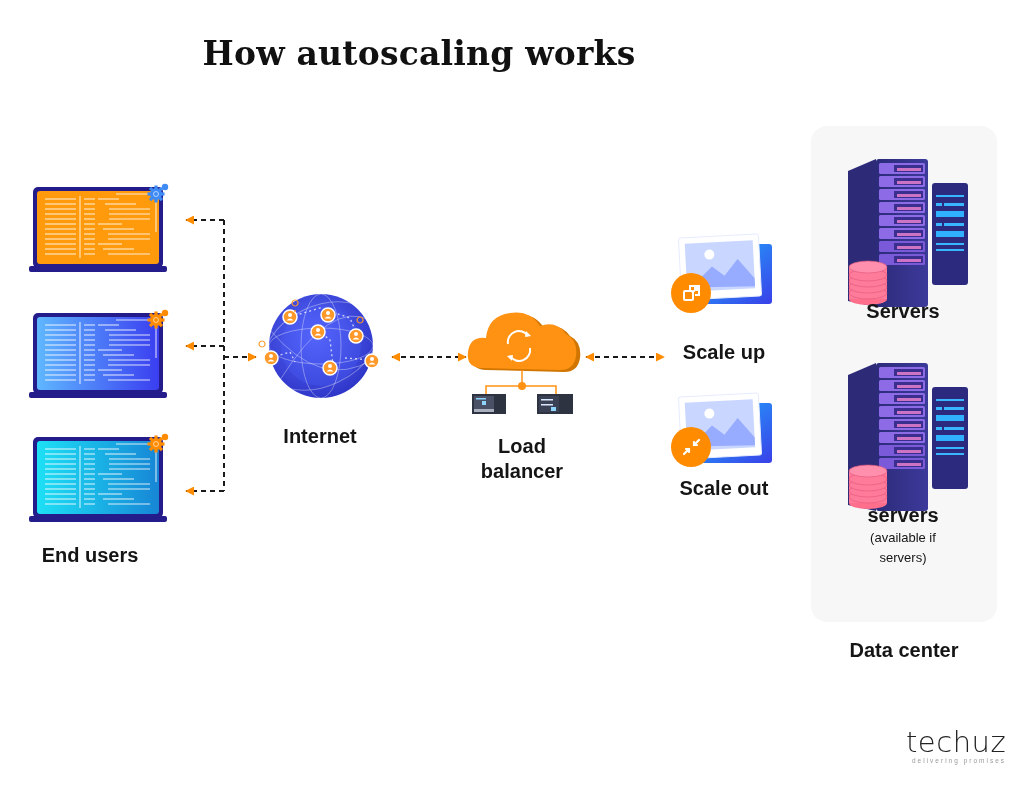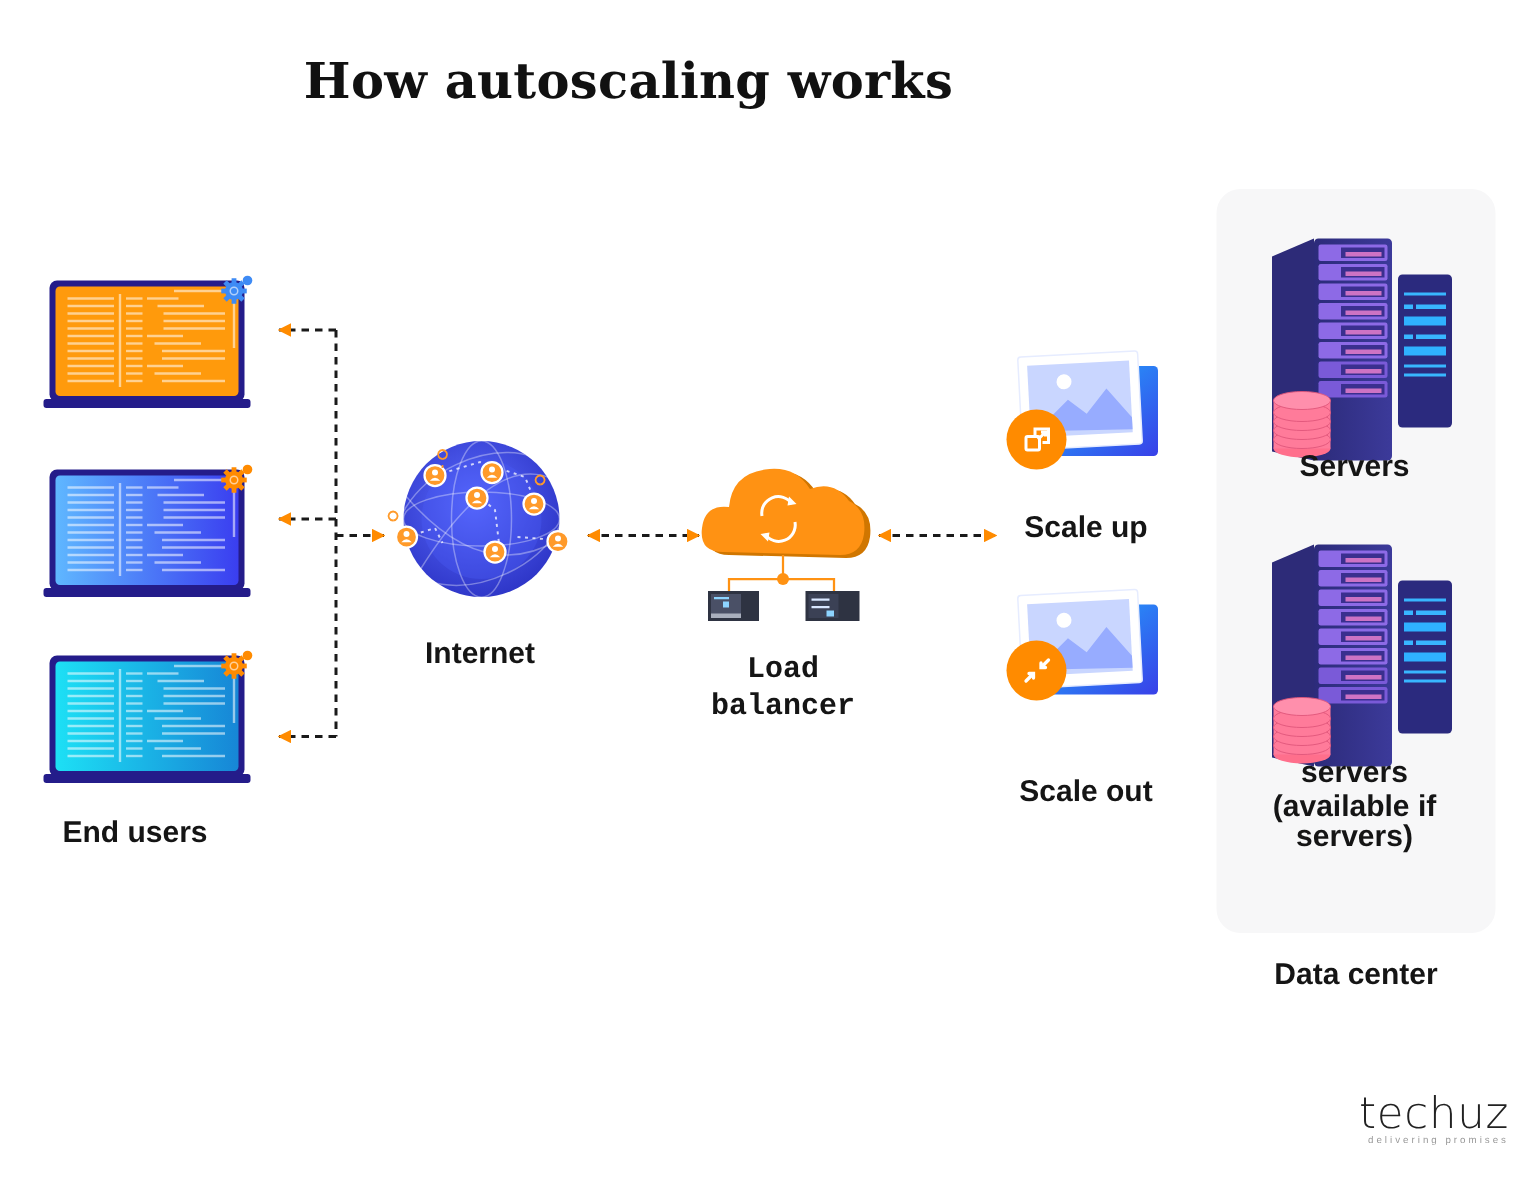--- a/index.html
+++ b/index.html
@@ -1,20 +1,20 @@
 <!DOCTYPE html>
 <html><head>
 <meta charset="utf-8">
 <style>
   html,body{margin:0;padding:0;background:#ffffff;}
   body{width:1024px;height:786px;position:relative;overflow:hidden;font-family:"Liberation Sans","DejaVu Sans",sans-serif;color:#111;}
   .abs{position:absolute;}
   .title{left:0;width:838px;top:34px;text-align:center;font-family:"DejaVu Serif","Liberation Serif",serif;font-weight:bold;font-size:33px;letter-spacing:0.2px;color:#111;}
   .label{font-weight:bold;font-size:20px;text-align:center;color:#151515;line-height:25px;}
-  .sub{font-weight:bold;font-size:20px;line-height:20px;}
+  .sub{font-weight:normal;font-size:13px;line-height:20px;}
   .dc-box{left:811px;top:126px;width:186px;height:496px;background:#f7f7f8;border-radius:16px;}
   svg{overflow:visible;}
   .logo{left:906px;top:727px;width:100px;text-align:right;}
   .logo-main{font-family:"DejaVu Sans","Liberation Sans",sans-serif;font-size:29px;font-weight:300;letter-spacing:0.5px;color:#222;line-height:30px;}
   .logo-tag{font-size:6.5px;letter-spacing:2px;color:#999;line-height:8px;}
 </style>
 </head>
 <body>
 
 <div class="abs title">How autoscaling works</div>
@@ -292,26 +292,26 @@
   <g transform="translate(848,159)">
       <use href="#rack"></use>
     </g>
   <g transform="translate(848,363)">
       <use href="#rack"></use>
     </g>
 </svg>
 
 <div class="abs label" style="left:20px;width:140px;top:543px;">End users</div>
 <div class="abs label" style="left:250px;width:140px;top:424px;">Internet</div>
-<div class="abs label" style="left:452px;width:140px;top:434px;font-family:Liberation Mono, monospace;">
+<div class="abs label" style="left:452px;width:140px;top:434px;">
   <div>Load</div>
   <div>balancer</div>
 </div>
 <div class="abs label" style="left:654px;width:140px;top:340px;">Scale up</div>
-<div class="abs label" style="left:654px;width:140px;top:516px;">Scale out</div>
+<div class="abs label" style="left:654px;width:140px;top:476px;">Scale out</div>
 <div class="abs label" style="left:833px;width:140px;top:299px;">Servers</div>
 <div class="abs label" style="left:823px;width:160px;top:503px;">
   <div>servers</div>
   <div class="sub">(available if</div>
   <div class="sub">servers)</div>
 </div>
 <div class="abs label" style="left:824px;width:160px;top:638px;">Data center</div>
 
 <div class="abs logo">
   <div class="logo-main">techuz</div>

